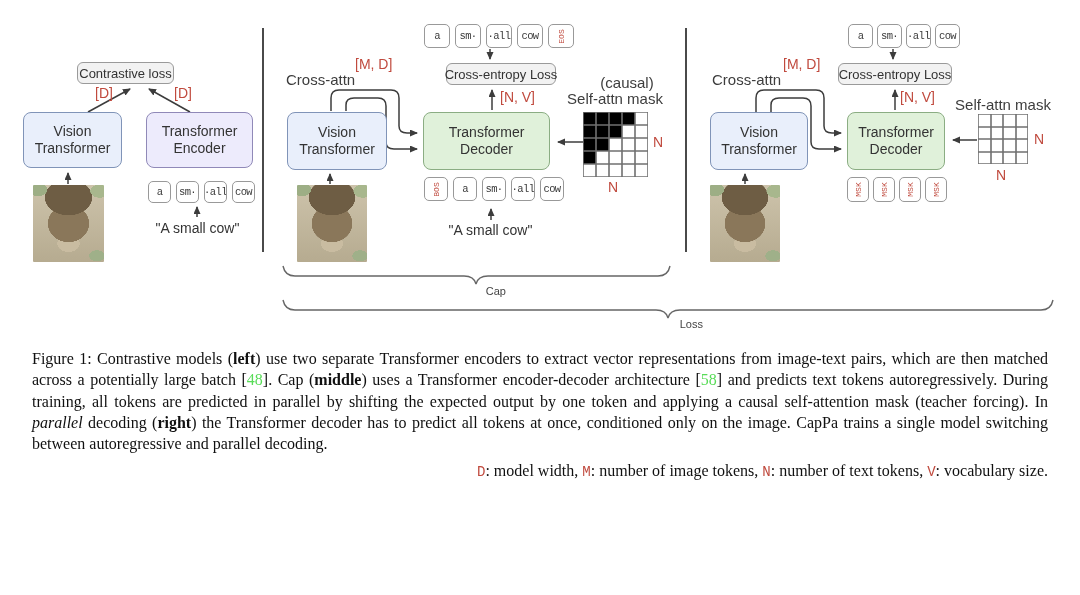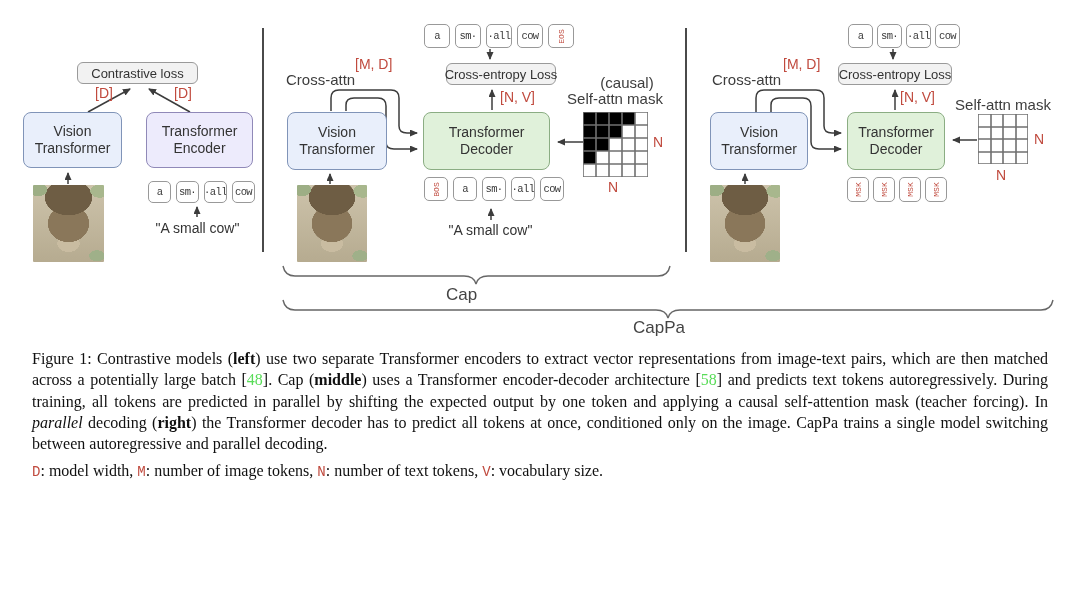--- a/index.html
+++ b/index.html
@@ -36,26 +36,26 @@
     background:
       radial-gradient(ellipse 22% 14% at 7% 6%, #9dae85 0 60%, rgba(157,174,133,0) 61%),
       radial-gradient(ellipse 22% 14% at 94% 8%, #a8b78d 0 60%, rgba(168,183,141,0) 61%),
       radial-gradient(ellipse 18% 12% at 90% 92%, #9fb089 0 60%, rgba(159,176,137,0) 61%),
       radial-gradient(ellipse 60% 42% at 50% 16%, #6e5d44 0 55%, rgba(110,93,68,0) 56%),
       radial-gradient(ellipse 48% 40% at 50% 50%, #8a775a 0 60%, rgba(138,119,90,0) 61%),
       radial-gradient(ellipse 26% 18% at 50% 76%, #c9bca1 0 60%, rgba(201,188,161,0) 61%),
       radial-gradient(ellipse 9% 6% at 34% 56%, #3f372c 0 60%, rgba(63,55,44,0) 61%),
       radial-gradient(ellipse 9% 6% at 66% 56%, #3f372c 0 60%, rgba(63,55,44,0) 61%),
       linear-gradient(180deg,#cdc3ab,#b6ab90)}
-  .brace-label{position:absolute;font-size:17px;color:#444;text-align:left}
+  .brace-label{position:absolute;font-size:11px;color:#444;text-align:right}
   .caption{position:absolute;top:348px;left:32px;width:1016px;
            font-family:"Liberation Serif","DejaVu Serif",serif;font-size:16px;color:#101010;
            line-height:1.33}
   .caption p{margin:0;text-align:justify}
-  .caption p.legend{margin-top:6px;text-align:left}
+  .caption p.legend{margin-top:6px;text-align:right}
   .caption .b{font-weight:bold}
   .caption .i{font-style:italic}
   .caption .green{color:var(--green-cite)}
   .caption .redmono{font-family:"Liberation Mono","DejaVu Sans Mono",monospace;
                     color:var(--red-label);font-size:0.88em}
 </style>
 </head>
 <body>
 
 <div class="figure">
@@ -87,21 +87,21 @@
     <path d="M895,110 L895,90" stroke="#3c3c3c" stroke-width="1.5" fill="none" marker-end="url(#ah)"></path>
     <path d="M756,112 V98 Q756,90 764,90 H816 Q824,90 824,98 V126 Q824,133 832,133 H841" stroke="#3c3c3c" stroke-width="1.5" fill="none" marker-end="url(#ah)"></path>
     <path d="M771,112 V105 Q771,98 779,98 H803 Q811,98 811,106 V142 Q811,149 819,149 H841" stroke="#3c3c3c" stroke-width="1.5" fill="none" marker-end="url(#ah)"></path>
     <path d="M977,140 L953,140" stroke="#3c3c3c" stroke-width="1.5" fill="none" marker-end="url(#ah)"></path>
     <path d="M745,184 L745,174" stroke="#3c3c3c" stroke-width="1.5" fill="none" marker-end="url(#ah)"></path>
 
     <path d="M283,266 q2,10 12,10 H464 q10,0 12,8 q2,-8 12,-8 H658 q10,0 12,-10" stroke="#666" stroke-width="1.4" fill="none"></path>
     <path d="M283,300 q2,10 12,10 H656 q10,0 12,8 q2,-8 12,-8 H1041 q10,0 12,-10" stroke="#666" stroke-width="1.4" fill="none"></path>
   </svg>
 
-  <div class="box loss" style="left:77px;top:62px;width:121px;height:22px">Contrastive loss</div>
+  <div class="box loss" style="left:77px;top:62px;width:97px;height:22px">Contrastive loss</div>
   <div class="redlab" style="left:95px;top:85px">[D]</div>
   <div class="redlab" style="left:174px;top:85px">[D]</div>
   <div class="box blue" style="left:23px;top:112px;width:99px;height:56px">Vision
 Transformer</div>
   <div class="box purple" style="left:146px;top:112px;width:107px;height:56px">Transformer
 Encoder</div>
   <div class="trow" style="left:148px;top:181px;--tw:23px;--th:22px;gap:5px">
       <span class="token">
         <span class="tok-text">a</span>
       </span>
@@ -246,19 +246,19 @@
         <span class="tok-text">MSK</span>
       </span>
       <span class="token special">
         <span class="tok-text">MSK</span>
       </span>
       <span class="token special">
         <span class="tok-text">MSK</span>
       </span>
     </div>
   <div class="cow" style="left:710px;top:185px;width:70px;height:77px"></div>
-  <div class="brace-label" style="left:633px;top:318px;width:70px">CapPa</div>
+  <div class="brace-label" style="left:633px;top:318px;width:70px">Loss</div>
 </div>
 
 <div class="caption">
   <p><span>Figure 1: Contrastive models (</span><span class="b">left</span><span>) use two separate Transformer encoders to extract vector representations from image-text pairs, which are then matched across a potentially large batch [</span><span class="green">48</span><span>]. Cap (</span><span class="b">middle</span><span>) uses a Transformer encoder-decoder architecture [</span><span class="green">58</span><span>] and predicts text tokens autoregressively. During training, all tokens are predicted in parallel by shifting the expected output by one token and applying a causal self-attention mask (teacher forcing). In </span><span class="i">parallel</span><span> decoding (</span><span class="b">right</span><span>) the Transformer decoder has to predict all tokens at once, conditioned only on the image. CapPa trains a single model switching between autoregressive and parallel decoding.</span></p>
   <p class="legend"><span class="redmono">D</span><span>: model width, </span><span class="redmono">M</span><span>: number of image tokens, </span><span class="redmono">N</span><span>: number of text tokens, </span><span class="redmono">V</span><span>: vocabulary size.</span></p>
 </div>
 
 </body></html>

